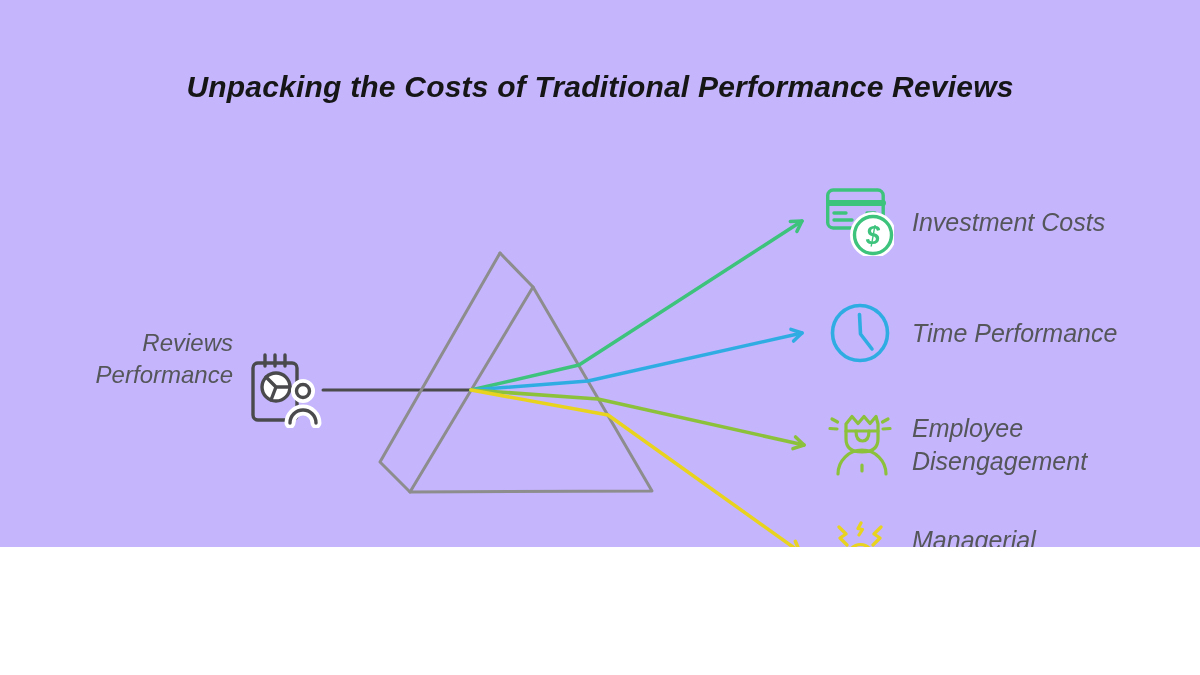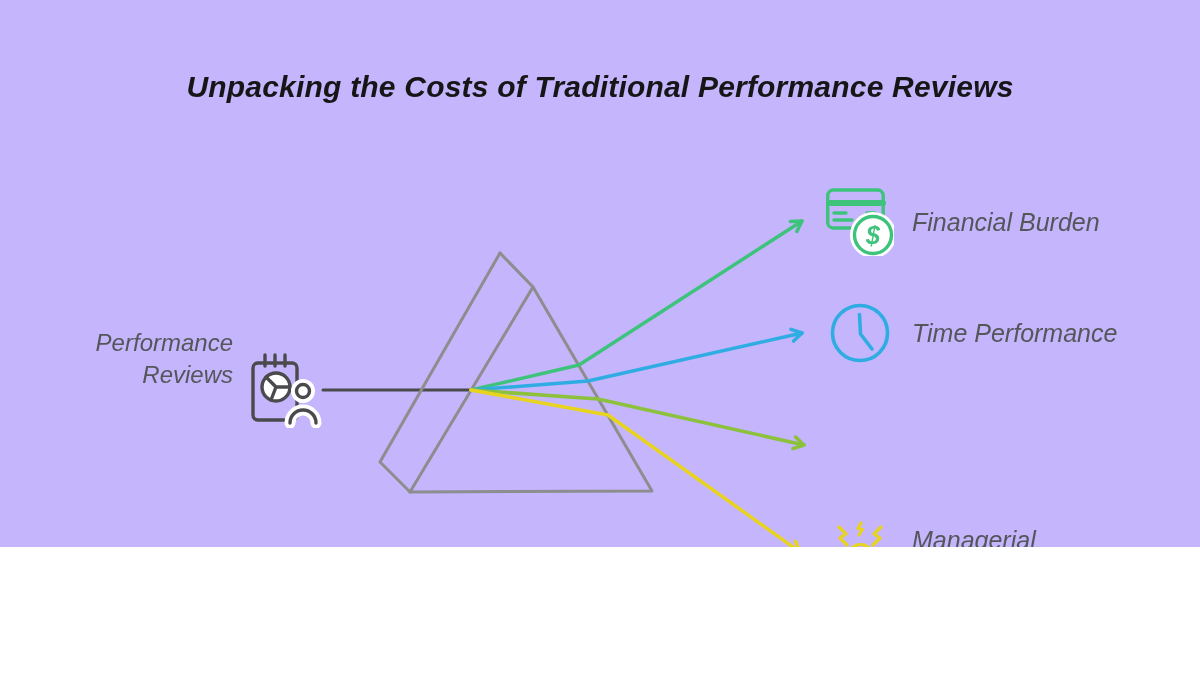--- a/index.html
+++ b/index.html
@@ -30,22 +30,22 @@
   .row-4{top:521px;}
 </style>
 </head>
 <body>
 
 <div id="canvas">
 
   <div class="title">Unpacking the Costs of Traditional Performance Reviews</div>
 
   <div class="source-label">
+    <div>Reviews</div>
     <div>Performance</div>
-    <div>Reviews</div>
   </div>
 
   <svg class="left-icon" width="78" height="78" viewBox="0 0 78 78">
     <g fill="none" stroke-width="3.4" stroke-linecap="round" stroke-linejoin="round" stroke="#4a4a4d">
       <rect x="7" y="13" width="44" height="57" rx="5"></rect>
       <path d="M19,5 V16 M29,5 V16 M39,5 V16"></path>
       <circle cx="30" cy="37" r="14" fill="#ffffff"></circle>
       <path d="M30,37 L20,27 M30,37 L44,37 M30,37 L25,50"></path>
 
       <g stroke="#ffffff" stroke-width="11">
@@ -95,35 +95,51 @@
           <path d="M2,15 H57" stroke-width="6"></path>
           <path d="M8,25 H20 M41,25 H49 M8,32 H26"></path>
           <circle cx="47" cy="47" r="18.5" stroke="#ffffff" stroke-width="9" fill="#ffffff"></circle>
           <circle cx="47" cy="47" r="18.5" fill="#ffffff"></circle>
           <g stroke="none" fill="#3dc37c">
             <text x="47" y="55.5" text-anchor="middle" font-size="25" font-weight="600" font-family="Liberation Sans, sans-serif">$</text>
           </g>
         </g>
       </svg>
     </div>
-    <div class="out-label">Financial Burden</div>
+    <div class="out-label">Investment Costs</div>
   </div>
 
   <div class="out-row row-2">
     <div class="out-icon">
       <svg width="62" height="62" viewBox="0 0 62 62">
         <g fill="none" stroke-width="3.6" stroke-linecap="round" stroke-linejoin="round" stroke="#2fade3">
           <circle cx="31" cy="31" r="27.5"></circle>
           <path d="M30.5,12.5 L31.5,32 L43,47"></path>
         </g>
       </svg>
     </div>
     <div class="out-label">Time Performance</div>
   </div>
 
+  <div class="out-row row-3">
+    <div class="out-icon">
+      <svg width="64" height="64" viewBox="0 0 64 64">
+        <g fill="none" stroke-width="3.2" stroke-linecap="round" stroke-linejoin="round" stroke="#8cc13b">
+          <path d="M18,26 V11 L24,3.5 L30,10.5 L36,3.5 L42,10.5 L48,3.5 L50,11 V26 Q50,39 34,39 Q18,39 18,26 Z"></path>
+          <path d="M18,18 H50"></path>
+          <path d="M28,18 Q28,28 34.5,28 Q41,28 41,18"></path>
+          <path d="M10,61 A24,24 0 0 1 58,61"></path>
+          <path d="M34,52 V58"></path>
+          <path d="M4,6 L9.5,9 M2,15.5 L9,16"></path>
+          <path d="M60,6 L54.5,9 M62,15.5 L55,16"></path>
+        </g>
+      </svg>
+    </div>
+    <div class="out-label">Employee Disengagement</div>
+  </div>
 
   <div class="out-row row-4">
     <div class="out-icon">
       <svg width="62" height="72" viewBox="0 0 62 72">
         <g fill="none" stroke-width="3.2" stroke-linecap="round" stroke-linejoin="round" stroke="#e8d31f">
           <path d="M19,47 L19,36 A12.5,12.5 0 1 1 44,36 L44,47"></path>
           <path d="M22,38 A9.5,9.5 0 0 0 41,38"></path>
           <path d="M22,33 Q27,26.5 31.5,30.5 Q36,34 41,29.5"></path>
           <path d="M12,67 A19,19 0 0 1 50,67 Z"></path>
           <path d="M22,52 L31,61 L40,52"></path>

